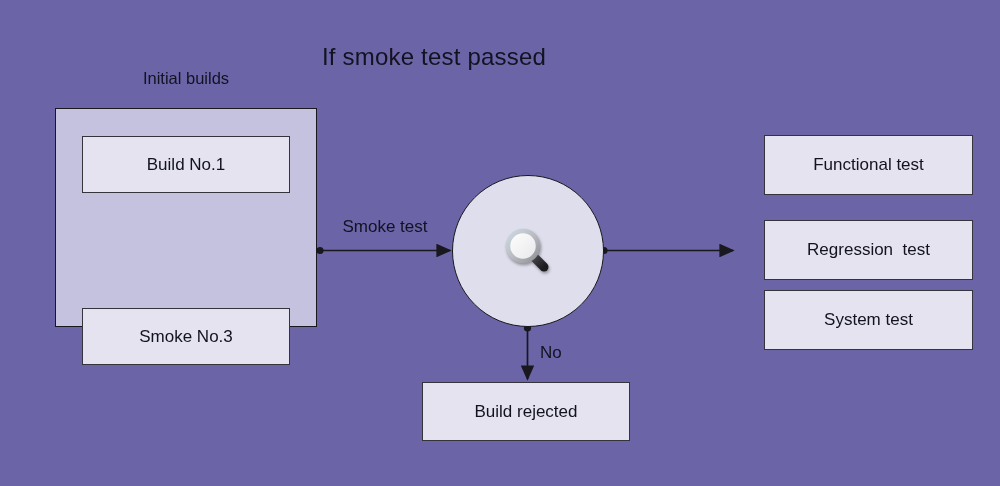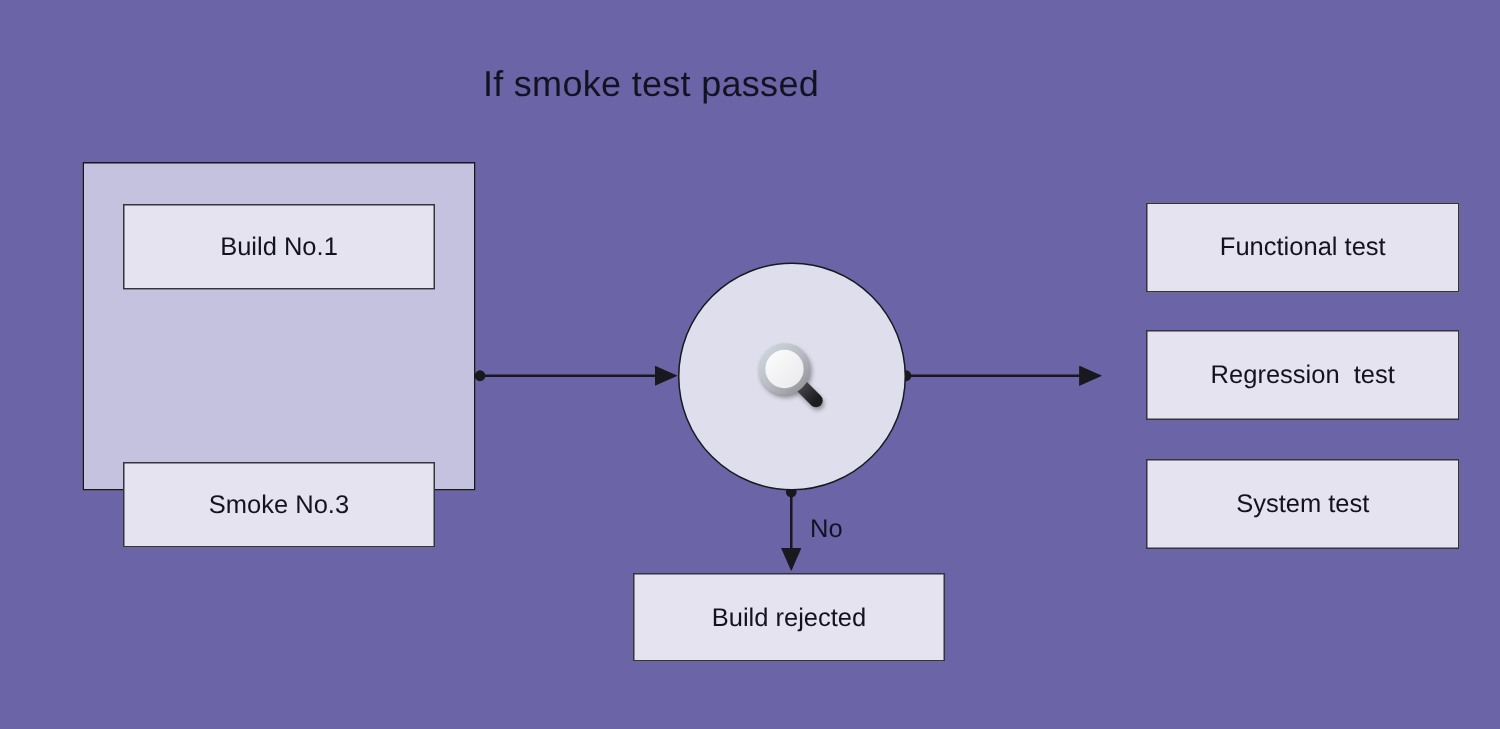--- a/index.html
+++ b/index.html
@@ -75,21 +75,21 @@
     border: 1.5px solid var(--line);
     display: flex;
     align-items: center;
     justify-content: center;
   }
   .magnifier { filter: drop-shadow(1px 2px 1.5px rgba(0,0,0,0.35)); }
 
   .out-box { left: 736px; width: 209px; height: 60px; margin-left: 28px; }
   .out-1 { top: 135px; }
   .out-2 { top: 220px; }
-  .out-3 { top: 306px; }
+  .out-3 { top: 290px; }
   .rejected-box { left: 422px; top: 382px; width: 208px; height: 59px; }
 
   .edge-label {
     position: absolute;
     font-size: 17px;
     font-weight: 400;
     color: var(--text);
   }
   .lbl-smoke { left: 319px; top: 217px; width: 132px; text-align: center; }
   .lbl-yes   { left: 604px; top: 217px; width: 132px; text-align: center; }
@@ -102,20 +102,21 @@
     pointer-events: none;
   }
 </style>
 </head>
 <body>
 
 <div class="canvas">
 
   <div class="page-title">If smoke test passed</div>
 
+  <div class="group-label">Initial builds</div>
 
   <div class="builds-container">
     <div class="node build-box build-1">
       <span class="node-label">Build No.1</span>
     </div>
     <div class="node build-box build-3">
       <span class="node-label">Smoke No.3</span>
     </div>
   </div>
 
@@ -152,20 +153,21 @@
         <linearGradient id="handleGrad" x1="0" y1="0" x2="1" y2="1">
           <stop offset="0" stop-color="#4a4a4f"></stop>
           <stop offset="1" stop-color="#1c1c1f"></stop>
         </linearGradient>
       </defs>
       <line x1="29" y1="29" x2="40" y2="40" stroke="url(#handleGrad)" stroke-width="9" stroke-linecap="round"></line>
       <circle cx="19" cy="19" r="15" fill="url(#glassGrad)" stroke="url(#ringGrad)" stroke-width="4.5"></circle>
     </svg>
   </div>
 
+  <div class="edge-label lbl-smoke">Smoke test</div>
   <div class="edge-label lbl-no">No</div>
 
   <div class="node out-box out-1">
     <span class="node-label">Functional test</span>
   </div>
   <div class="node out-box out-2">
     <span class="node-label">Regression  test</span>
   </div>
   <div class="node out-box out-3">
     <span class="node-label">System test</span>

